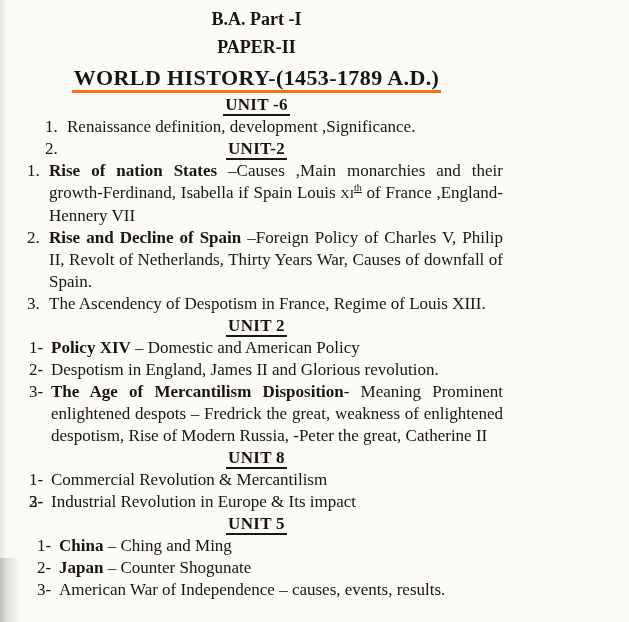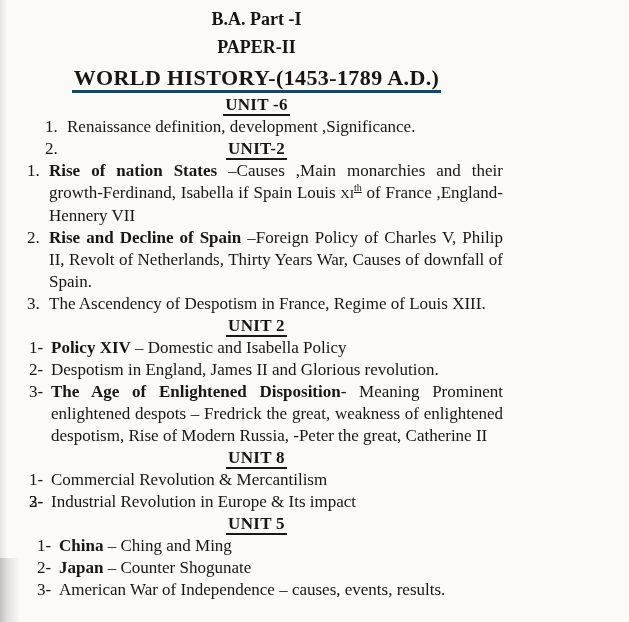--- a/index.html
+++ b/index.html
@@ -32,21 +32,21 @@
     left: 0; bottom: 0;
     width: 20px; height: 64px;
     background: linear-gradient(90deg, rgba(100,100,100,0.28), rgba(100,100,100,0));
     pointer-events: none;
   }
 
   .hline { text-align: center; font-weight: bold; }
   .h1 { font-size: 18px; line-height: 28px; padding-top: 5px; }
   .h2 { font-size: 18px; line-height: 28px; }
   .h3 { font-size: 22px; line-height: 33px; letter-spacing: 0.4px; }
-  .h3 .uline { border-bottom: 3px solid #0c4a6e; padding: 0 2px 0 2px; }
+  .h3 .uline { border-bottom: 3px solid #f97316; padding: 0 2px 0 2px; }
 
   .unit-head {
     text-align: center;
     font-weight: bold;
     font-size: 17px;
     line-height: 22px;
   }
   .unit-head .uline {
     border-bottom: 2px solid #1b1814;
     padding: 0 2px;
@@ -91,23 +91,23 @@
 
   <div class="unit-head"><span class="uline">UNIT-2</span></div>
   <div class="items u1">
     <p class="item"><span class="marker">1.</span><span class="b">Rise of nation States</span><span> –Causes ,Main monarchies and their growth-Ferdinand, Isabella if Spain Louis </span><span class="sc">XI</span><span class="sup">th</span><span> of France ,England-Hennery VII</span></p>
     <p class="item"><span class="marker">2.</span><span class="b">Rise and Decline of Spain</span><span> –Foreign Policy of Charles V, Philip II, Revolt of Netherlands, Thirty Years War, Causes of downfall of Spain.</span></p>
     <p class="item"><span class="marker">3.</span><span>The Ascendency of Despotism in France, Regime of Louis XIII.</span></p>
   </div>
 
   <div class="unit-head"><span class="uline">UNIT 2</span></div>
   <div class="items u2">
-    <p class="item"><span class="marker">1-</span><span class="b">Policy XIV</span><span> – Domestic and Isabella Policy</span></p>
+    <p class="item"><span class="marker">1-</span><span class="b">Policy XIV</span><span> – Domestic and American Policy</span></p>
     <p class="item"><span class="marker">2-</span><span>Despotism in England, James II and Glorious revolution.</span></p>
-    <p class="item"><span class="marker">3-</span><span class="b">The Age of Enlightened Disposition</span><span>- Meaning Prominent enlightened despots – Fredrick the great, weakness of enlightened despotism, Rise of Modern Russia, -Peter the great, Catherine II</span></p>
+    <p class="item"><span class="marker">3-</span><span class="b">The Age of Mercantilism Disposition</span><span>- Meaning Prominent enlightened despots – Fredrick the great, weakness of enlightened despotism, Rise of Modern Russia, -Peter the great, Catherine II</span></p>
   </div>
 
   <div class="unit-head"><span class="uline">UNIT 8</span></div>
   <div class="items u3">
     <p class="item"><span class="marker">1-</span><span>Commercial Revolution &amp; Mercantilism</span></p>
     <p class="item"><span class="marker">2-</span></p>
     <p class="item"><span class="marker">3-</span><span>Industrial Revolution in Europe &amp; Its impact</span></p>
   </div>
 
   <div class="unit-head"><span class="uline">UNIT 5</span></div>

